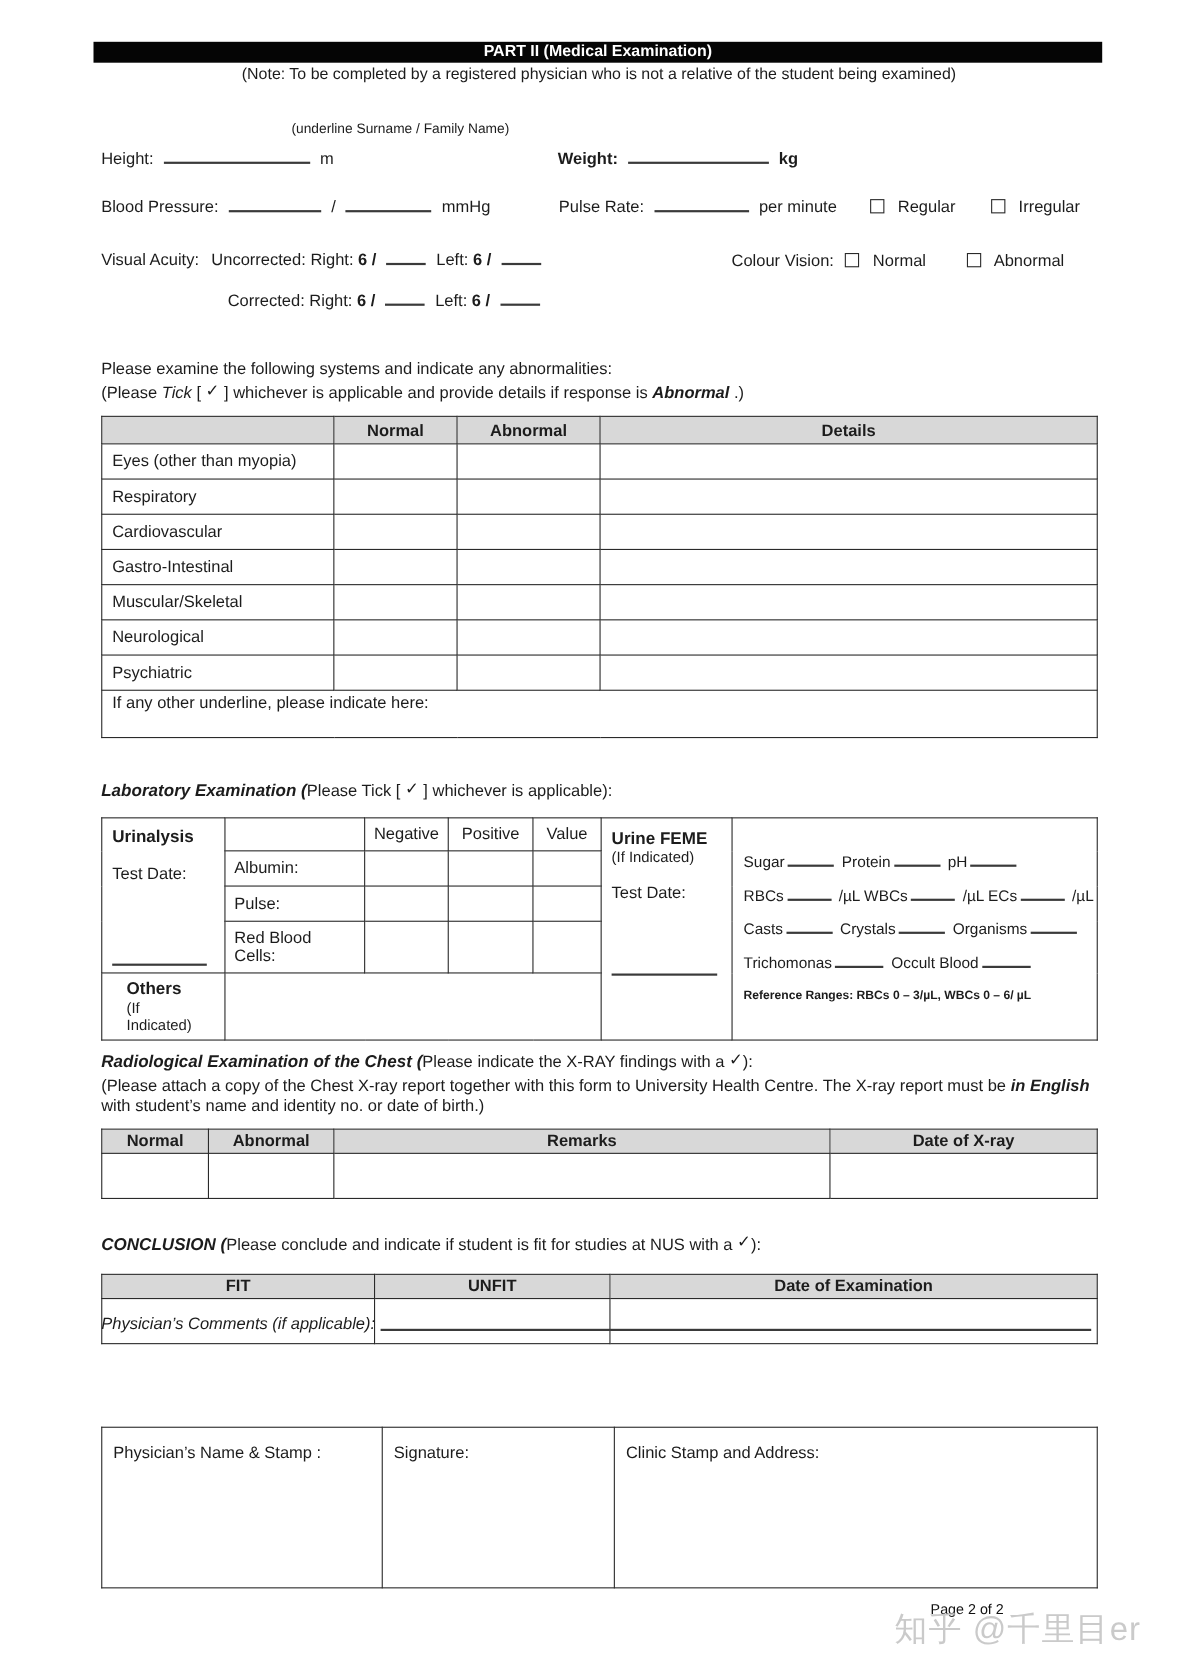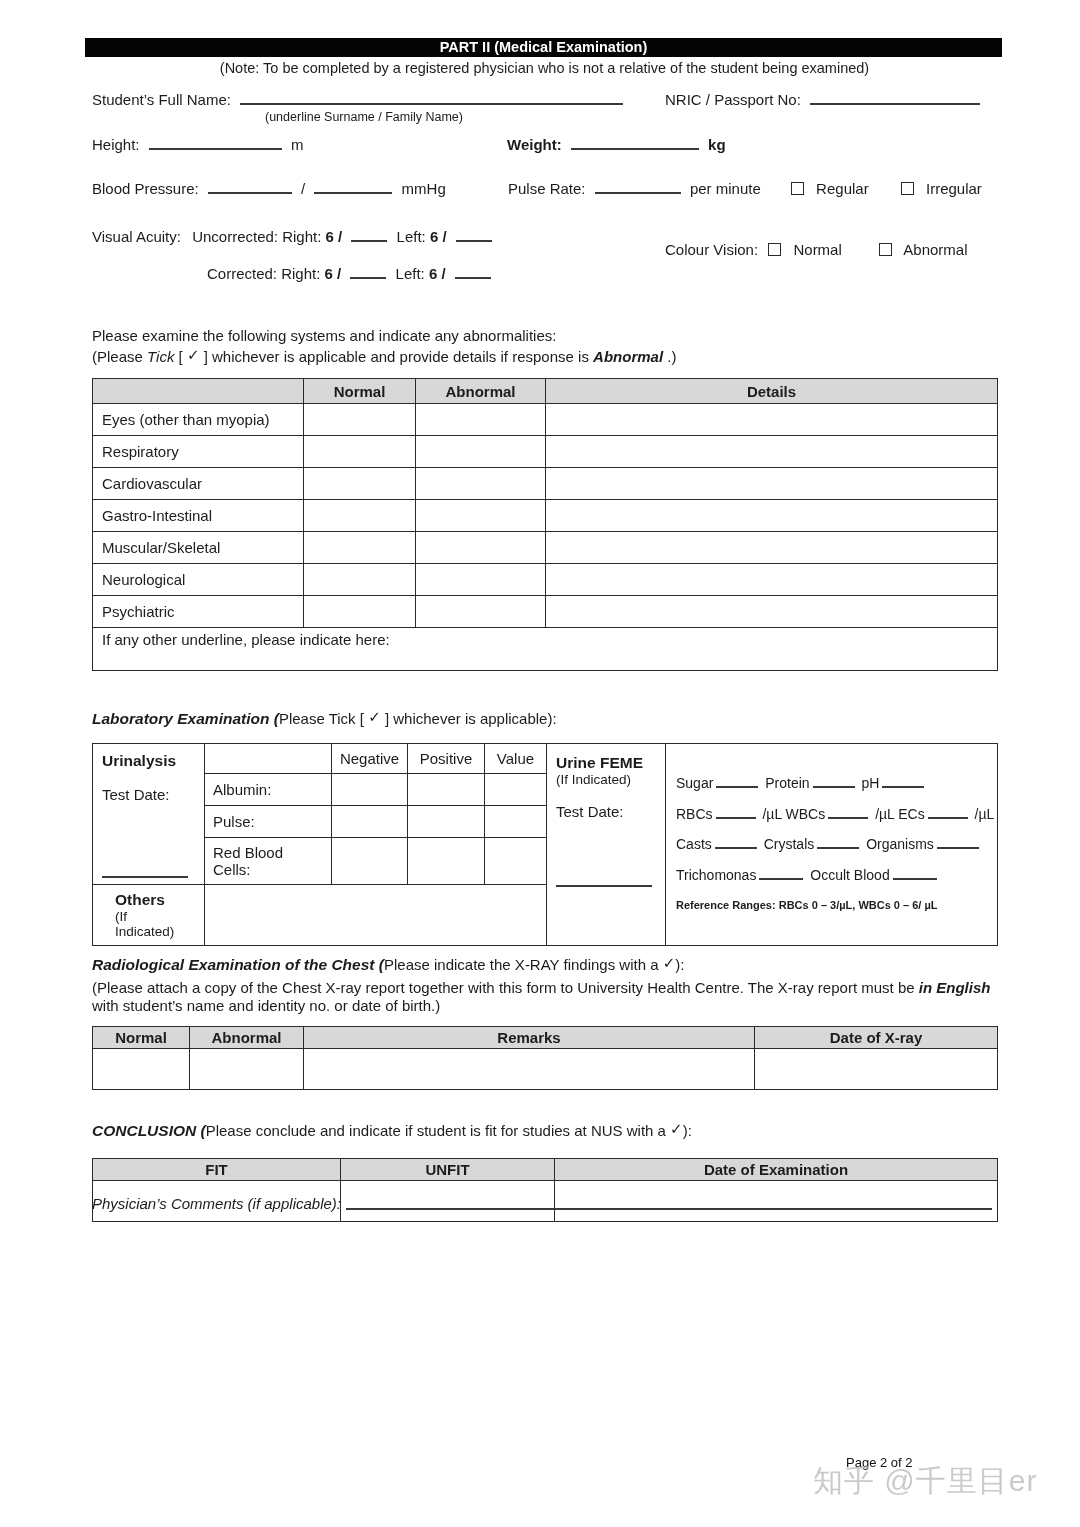--- a/index.html
+++ b/index.html
@@ -49,28 +49,20 @@
 </head>
 <body>
 
 <div class="page">
 
   <div class="bar">
     <span>PART II  (Medical Examination)</span>
   </div>
   <div class="note">(Note: To be completed by a registered physician who is not a relative of the student being examined)</div>
 
-  <div class="row" style="top:91px;">
-    <span>Student’s Full Name:</span>
-    <span class="blank" style="width:383px;"></span>
-    <span class="abs" style="left:573px;top:0;">
-      <span>NRIC / Passport No:</span>
-      <span class="blank" style="width:170px;"></span>
-    </span>
-  </div>
   <div class="row sub" style="top:110px;left:265px;">(underline Surname / Family Name)</div>
 
   <div class="row" style="top:136px;">
     <span>Height:</span>
     <span class="blank" style="width:133px;"></span>
     <span>m</span>
     <span class="abs" style="left:415px;top:0;font-weight:bold;">
       <span>Weight:</span>
       <span class="blank" style="width:128px;"></span>
       <span>kg</span>
@@ -96,21 +88,21 @@
 
   <div class="row" style="top:228px;">
     <span>Visual Acuity:</span>
     <span style="margin-left:7px;">Uncorrected:</span>
     <span>Right:</span>
     <span class="b">6 /</span>
     <span class="blank" style="width:36px;"></span>
     <span>Left:</span>
     <span class="b">6 /</span>
     <span class="blank" style="width:36px;"></span>
-    <span class="abs" style="left:573px;top:13px;">
+    <span class="abs" style="left:573px;top:1px;">
       <span>Colour Vision:</span>
       <span class="cb" style="margin-left:6px;"></span>
       <span>Normal</span>
       <span class="cb" style="margin-left:33px;"></span>
       <span>Abnormal</span>
     </span>
   </div>
 
   <div class="row" style="top:265px;left:207px;">
     <span>Corrected:</span>
@@ -344,17 +336,37 @@
       <td></td>
     </tr>
   </tbody>
     </table>
 
   <div class="row" style="top:1195px;display:flex;align-items:center;">
     <span class="it">Physician’s Comments (if applicable):</span>
     <span class="blank" style="flex:1;"></span>
   </div>
 
+  <table class="sign-table abs" style="left:92px;top:1297px;width:905px;">
+    <colgroup>
+        <col style="width:255px">
+        <col style="width:211px">
+        <col style="width:439px">
+      </colgroup>
+    <tbody>
+        <tr style="height:146px;">
+      <td>
+        <span>Physician’s Name &amp; Stamp :</span>
+      </td>
+      <td>
+        <span>Signature:</span>
+      </td>
+      <td>
+        <span>Clinic Stamp and  Address:</span>
+      </td>
+    </tr>
+  </tbody>
+    </table>
 
   <div class="footer-page">Page 2 of 2</div>
   <div class="watermark">知乎 @千里目er</div>
 
 </div>
 
 </body></html>

